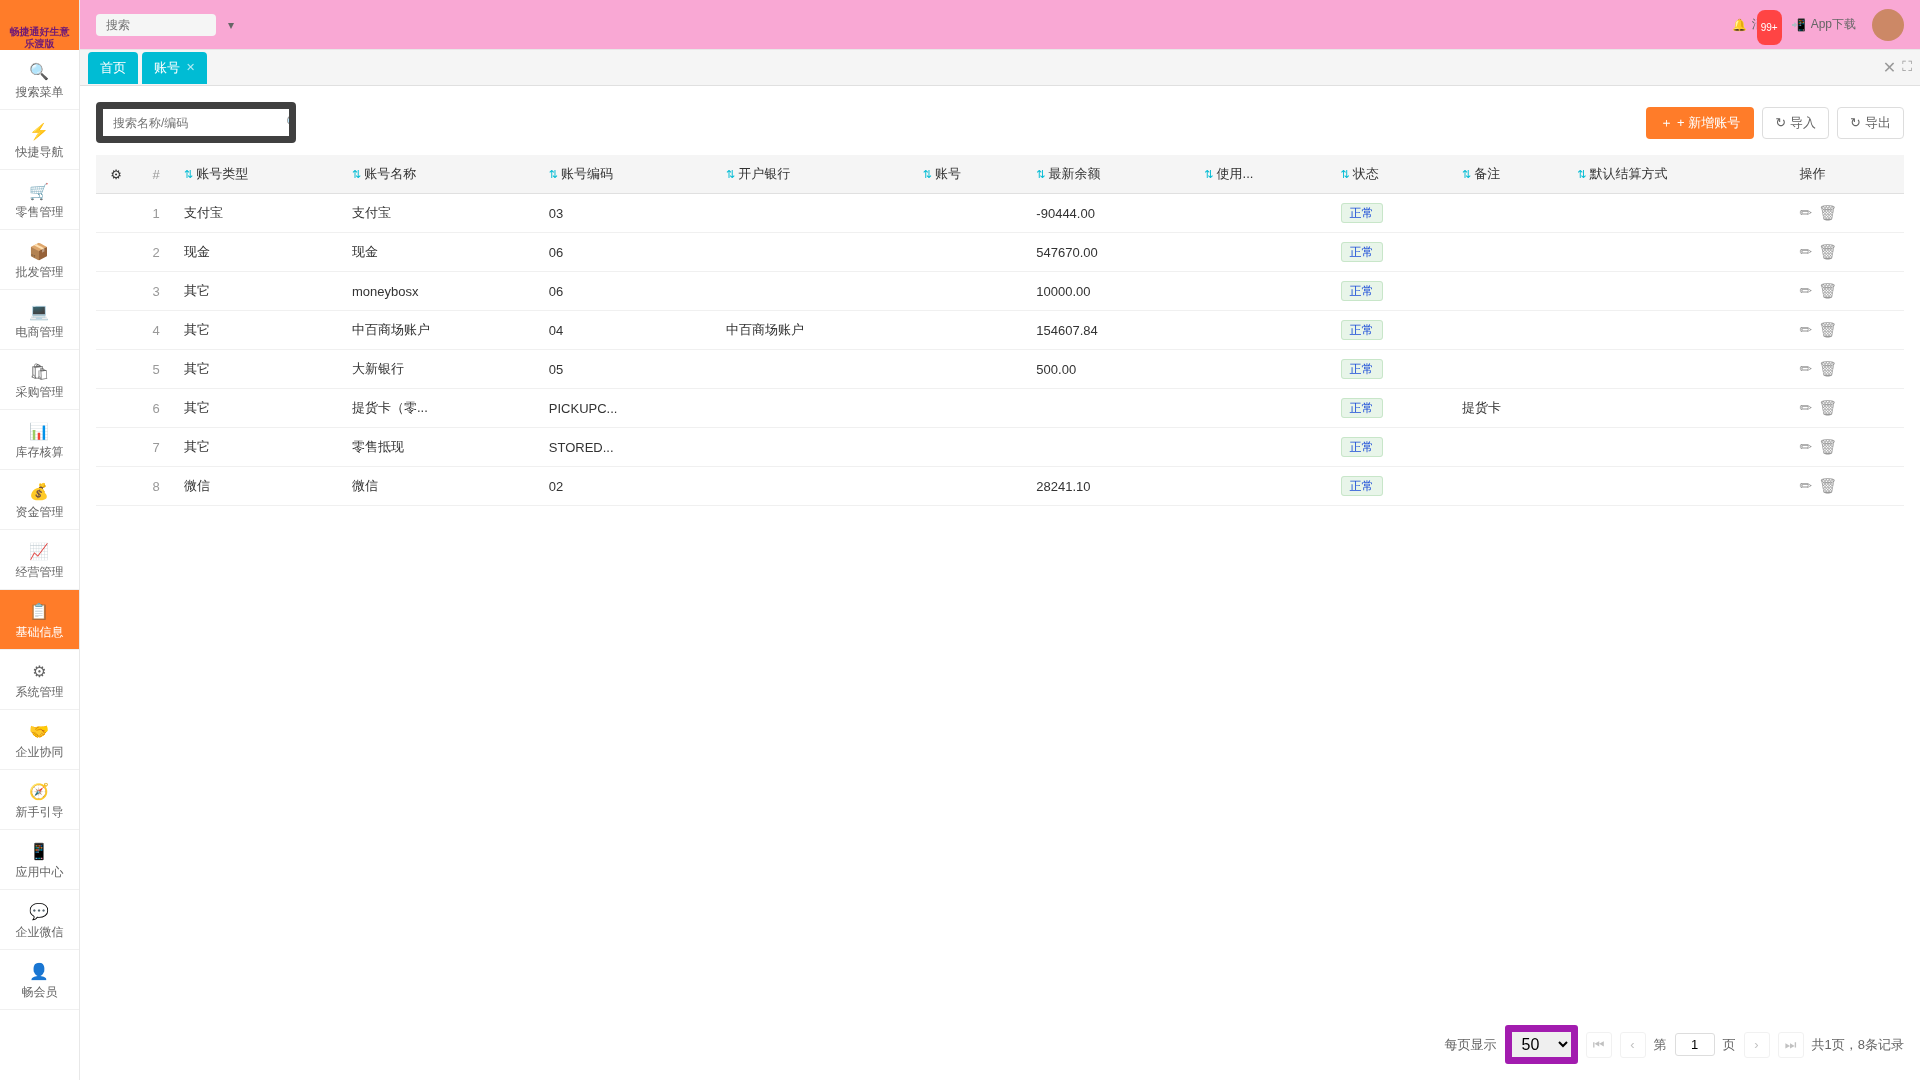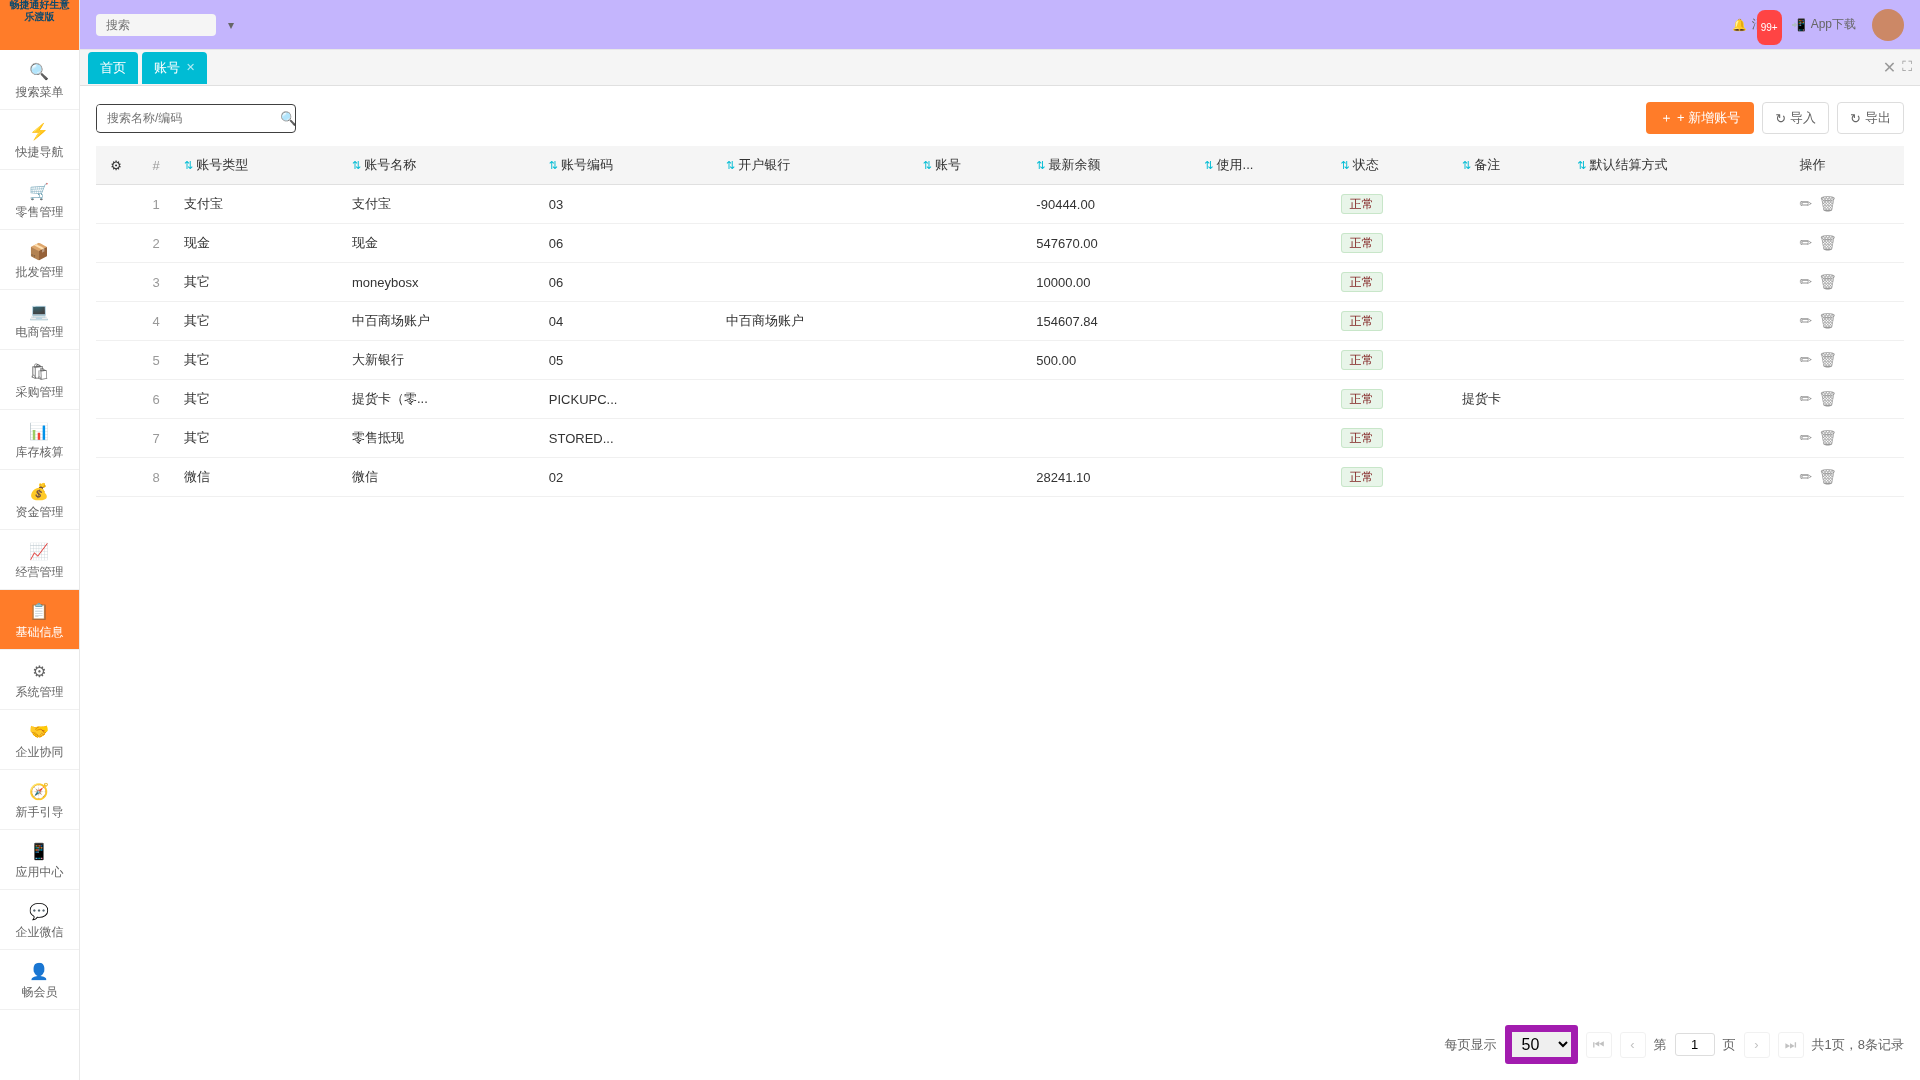--- a/index.html
+++ b/index.html
@@ -11,26 +11,25 @@
       background: #fff;
       display: flex;
       flex-direction: column;
       border-right: 1px solid #e8e8e8;
       flex-shrink: 0;
     }
     .sidebar-logo {
       background: #ff7c29;
       height: 50px;
       display: flex;
-      align-items: flex-start;
+      align-items: flex-end;
       justify-content: center;
-      color: #0c4a6e;
+      color: #701a75;
       font-size: 12px;
       font-weight: bold;
-      font-family: Liberation Mono, monospace;
     }
     .sidebar-logo-text {
       text-align: center;
       line-height: 1.2;
       font-size: 11px;
     }
     .sidebar-item {
       padding: 12px 4px 8px;
       text-align: center;
       cursor: pointer;
@@ -42,21 +41,21 @@
     .sidebar-item-icon { font-size: 16px; margin-bottom: 3px; }
 
     
     .main-container {
       flex: 1;
       display: flex;
       flex-direction: column;
       overflow: hidden;
     }
     .top-header {
-      background: #c4b5fd;
+      background: #f9a8d4;
       height: 50px;
       display: flex;
       align-items: center;
       justify-content: space-between;
       padding: 0 16px;
       border-bottom: 1px solid #e8e8e8;
       flex-shrink: 0;
     }
     .top-header-left {
       display: flex;
@@ -161,21 +160,21 @@
     
     .toolbar {
       display: flex;
       align-items: center;
       justify-content: space-between;
       margin-bottom: 12px;
     }
     .search-box {
       display: flex;
       align-items: center;
-      border: 1px solid #404040;
+      border: 7px solid #404040;
       border-radius: 4px;
       overflow: hidden;
       width: 200px;
     }
     .search-input {
       border: none;
       outline: none;
       padding: 6px 10px;
       font-size: 12px;
       flex: 1;
@@ -241,21 +240,21 @@
     td {
       padding: 10px 8px;
       border-bottom: 1px solid #f0f0f0;
       color: #333;
     }
     .settings-col { width: 40px; text-align: center; }
     .col-index { width: 40px; text-align: center; color: #999; }
 
     .status-badge {
       background: #e8f5e9;
-      color: #7f1d1d;
+      color: #1d4ed8;
       border: 1px solid #c8e6c9;
       border-radius: 3px;
       padding: 2px 8px;
       font-size: 12px;
     }
     .action-btns { display: flex; gap: 6px; align-items: center; }
     .action-btn {
       cursor: pointer;
       color: #999;
       font-size: 15px;

